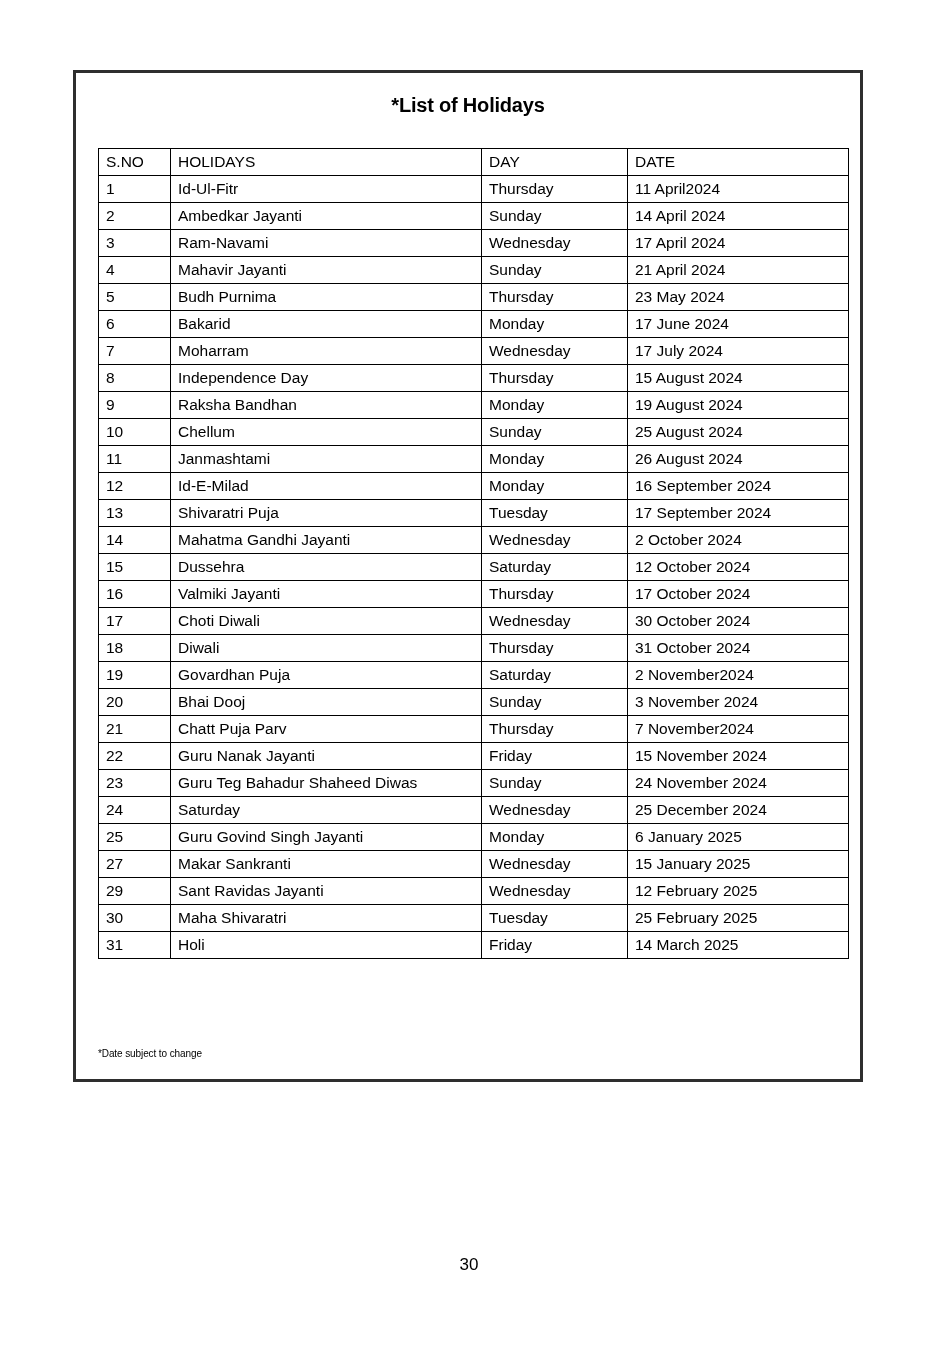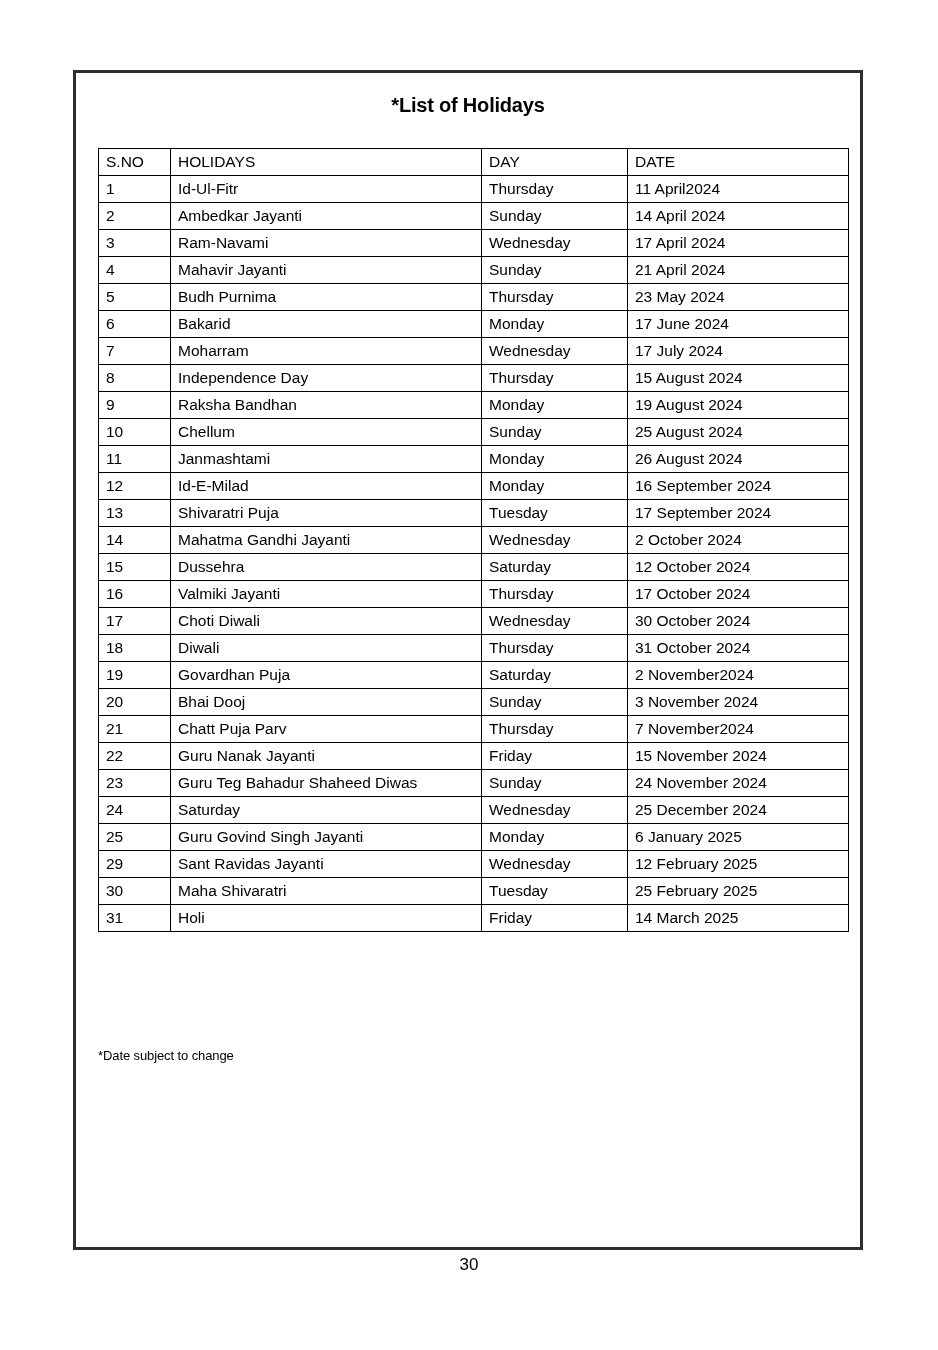--- a/index.html
+++ b/index.html
@@ -15,21 +15,21 @@
     color: #000000;
     overflow: hidden;
   }
 
   
   #page-frame {
     position: absolute;
     left: 73px;
     top: 70px;
     width: 790px;
-    height: 1180px;
+    height: 1012px;
     border: 3px solid #2e2e2e;
     box-sizing: border-box;
     background: #ffffff;
   }
 
   #doc-title {
     text-align: center;
     font-size: 20px;
     font-weight: bold;
     letter-spacing: -0.2px;
@@ -69,21 +69,21 @@
     font-size: 15.5px;
   }
   #holidays-table tbody td {
     font-weight: normal;
   }
 
   #footnote {
     position: absolute;
     left: 22px;
     top: 975px;
-    font-size: 13px;
+    font-size: 10px;
     letter-spacing: -0.1px;
   }
 
   #page-number {
     position: absolute;
     left: 0;
     top: 1255px;
     width: 938px;
     text-align: center;
     font-size: 17px;
@@ -256,20 +256,26 @@
           <td>Wednesday</td>
           <td>25 December 2024</td>
         </tr>
         <tr>
           <td>25</td>
           <td>Guru Govind Singh Jayanti</td>
           <td>Monday</td>
           <td>6 January 2025</td>
         </tr>
         <tr>
+          <td>27</td>
+          <td>Makar Sankranti</td>
+          <td>Wednesday</td>
+          <td>15 January 2025</td>
+        </tr>
+        <tr>
           <td>29</td>
           <td>Sant Ravidas Jayanti</td>
           <td>Wednesday</td>
           <td>12 February 2025</td>
         </tr>
         <tr>
           <td>30</td>
           <td>Maha Shivaratri</td>
           <td>Tuesday</td>
           <td>25 February 2025</td>

